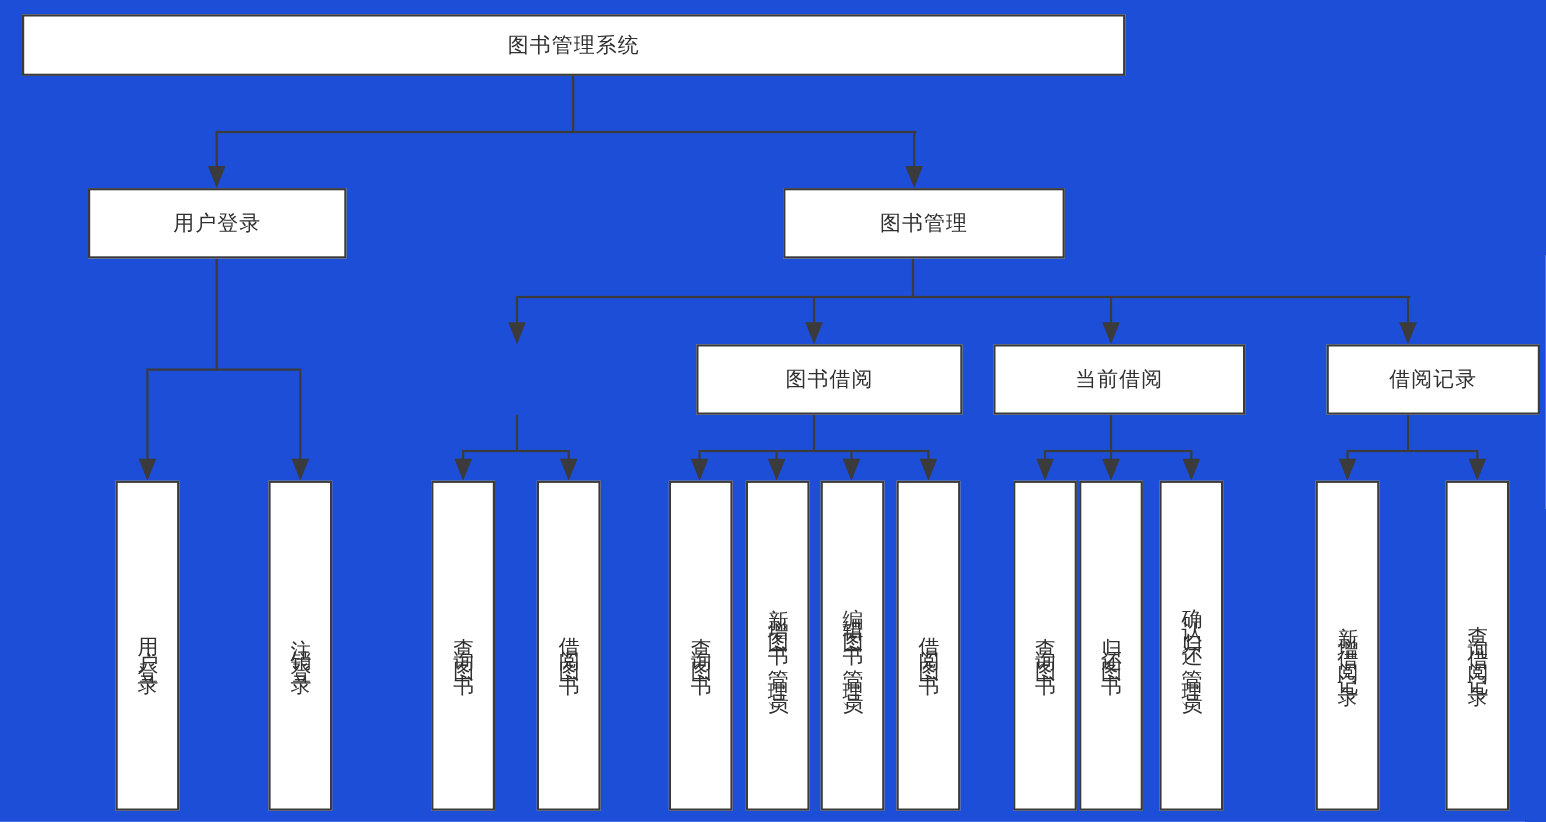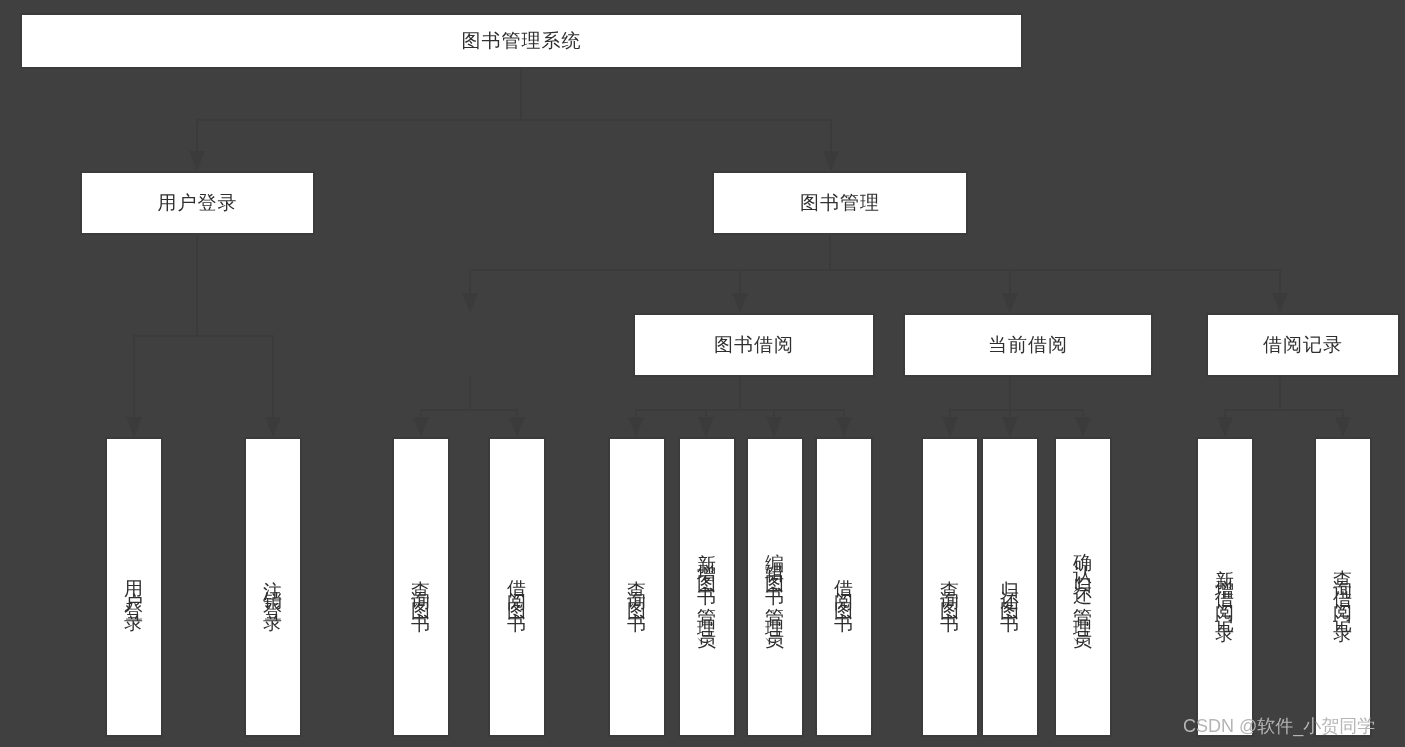--- a/index.html
+++ b/index.html
@@ -4,21 +4,21 @@
 <style>
   html, body { margin: 0; padding: 0; }
   body {
     font-family: "Liberation Sans", "DejaVu Sans", sans-serif;
     background: #ffffff;
   }
   .canvas {
     position: relative;
     width: 1405px;
     height: 747px;
-    background: #404040;
+    background: #1d4ed8;
     overflow: hidden;
   }
   .box {
     position: absolute;
     box-sizing: border-box;
     background: #ffffff;
     border: 2px solid #3b3b3b;
     color: #2f2f2f;
     display: flex;
     align-items: center;
@@ -66,21 +66,21 @@
 <body>
 
 <div class="canvas">
 
   <div class="box hbox" style="left:20px; top:13px; width:1003px; height:56px;">图书管理系统</div>
 
   <div class="box hbox" style="left:80px; top:171px; width:235px; height:64px;">用户登录</div>
   <div class="box hbox" style="left:712px; top:171px; width:256px; height:64px;">图书管理</div>
 
   <div class="box hbox" style="left:633px; top:313px; width:242px; height:64px;">图书借阅</div>
-  <div class="box hbox" style="left:903px; top:313px; width:250px; height:64px;">当前借阅</div>
+  <div class="box hbox" style="left:903px; top:313px; width:229px; height:64px;">当前借阅</div>
   <div class="box hbox" style="left:1178px; top:313px; width:194px; height:64px;margin-left:28px;">借阅记录</div>
 
   <div class="box vbox" style="left:105px;">用户登录</div>
   <div class="box vbox" style="left:244px;">注销登录</div>
   <div class="box vbox" style="left:392px;">查询图书</div>
   <div class="box vbox" style="left:488px;">借阅图书</div>
   <div class="box vbox" style="left:608px;">查询图书</div>
   <div class="box vbox" style="left:678px;">新增图书（管理员）</div>
   <div class="box vbox" style="left:746px;">编辑图书（管理员）</div>
   <div class="box vbox" style="left:815px;">借阅图书</div>
@@ -141,15 +141,14 @@
   <div class="line v" style="left:1082px; top:411px; height:8px;"></div>
   <div class="arrow" style="left:1075px; top:417px;"></div>
 
   <div class="line v" style="left:1279px; top:377px; height:34px;"></div>
   <div class="line h" style="left:1224px; top:409px; width:120px;"></div>
   <div class="line v" style="left:1224px; top:411px; height:8px;"></div>
   <div class="arrow" style="left:1217px; top:417px;"></div>
   <div class="line v" style="left:1342px; top:411px; height:8px;"></div>
   <div class="arrow" style="left:1335px; top:417px;"></div>
 
-  <div class="watermark">CSDN @软件_小贺同学</div>
 
 </div>
 
 </body></html>

